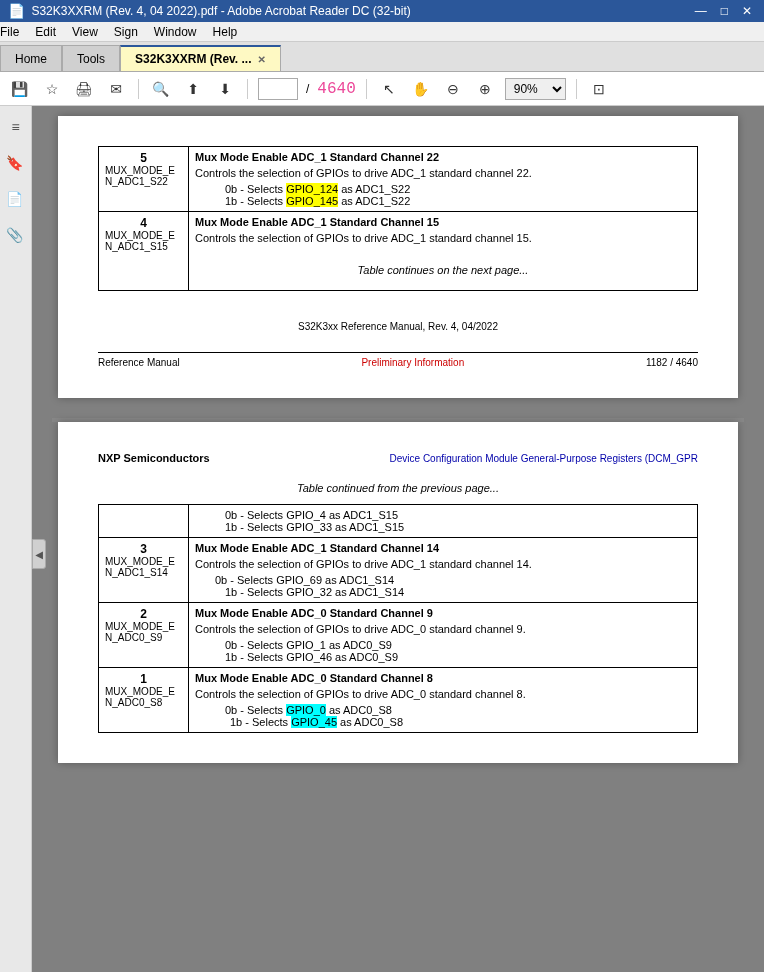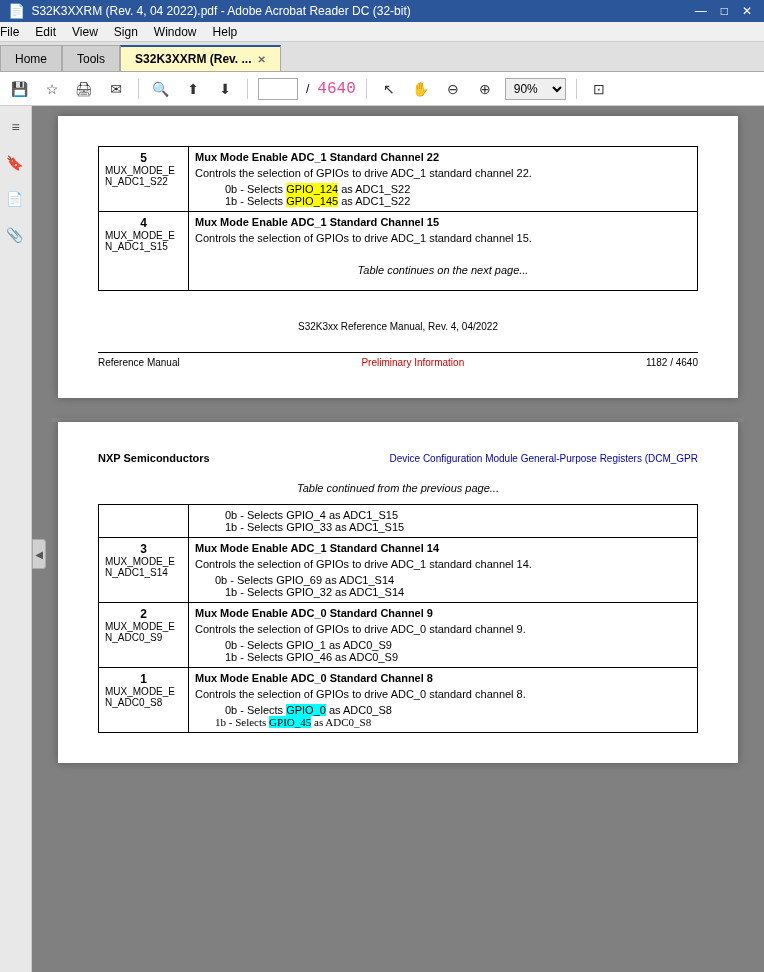--- a/index.html
+++ b/index.html
@@ -375,21 +375,21 @@
 
         <tr>
           <td class="field-col">
             <span class="field-num">1</span>
             <span class="field-name">MUX_MODE_E<br>N_ADC0_S8</span>
           </td>
           <td>
             <div style="font-weight:bold;margin-bottom:4px;">Mux Mode Enable ADC_0 Standard Channel 8</div>
             <div style="margin-bottom:4px;">Controls the selection of GPIOs to drive ADC_0 standard channel 8.</div>
             <div style="margin-left:30px;">0b - Selects <span class="highlight-cyan">GPIO_0</span> as ADC0_S8</div>
-            <div style="margin-left:20px;font-family:Liberation Serif, serif;">1b - Selects <span class="highlight-cyan">GPIO_45</span> as ADC0_S8</div>
+            <div style="margin-left:35px;">1b - Selects <span class="highlight-cyan">GPIO_45</span> as ADC0_S8</div>
           </td>
         </tr>
       </tbody>
         </table>
 
     </div>
 
   </div>
 
 </div>

